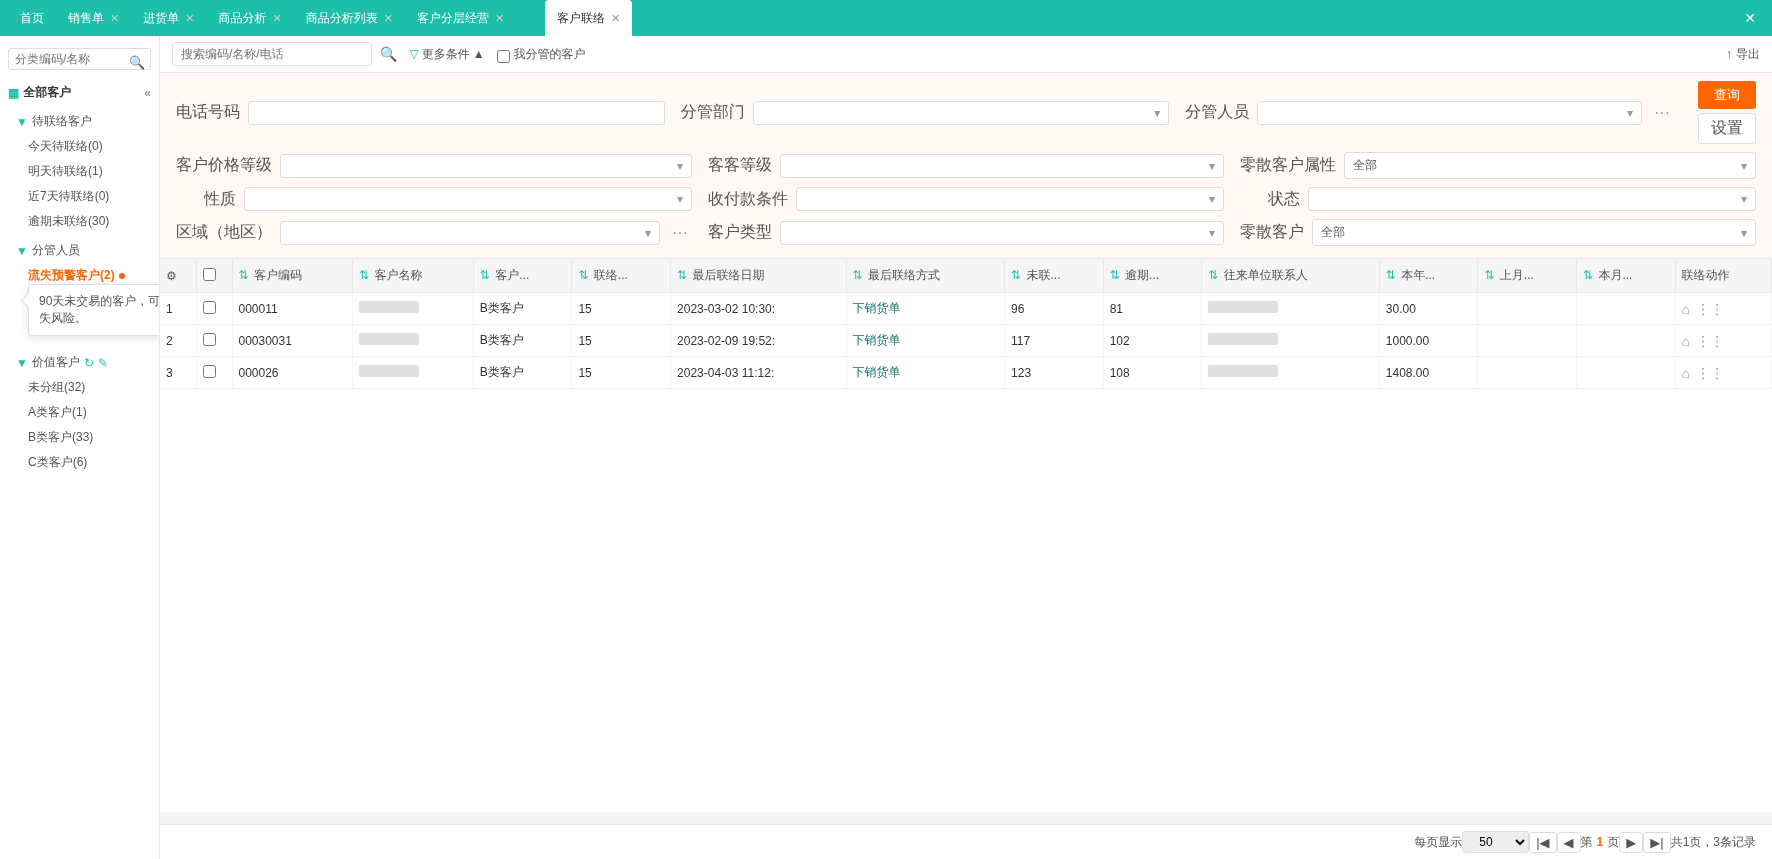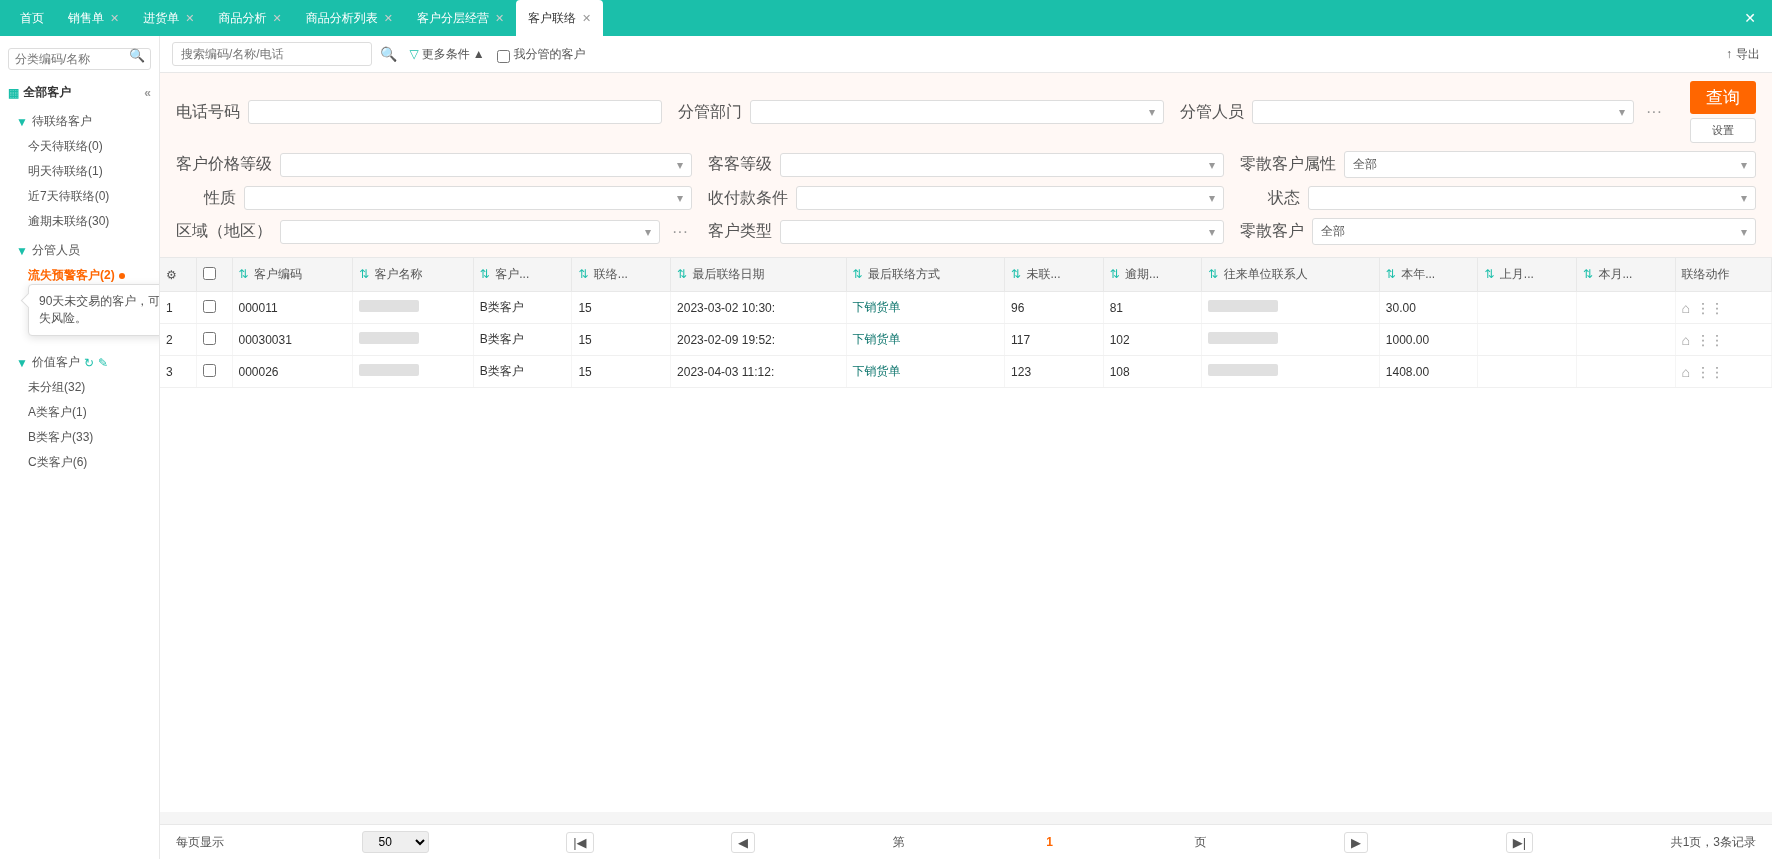--- a/index.html
+++ b/index.html
@@ -21,20 +21,21 @@
       height: 36px;
       cursor: pointer;
       color: #fff;
       font-size: 13px;
       white-space: nowrap;
     }
     .tab-item.active {
       background: #fff;
       color: #333;
       border-radius: 4px 4px 0 0;
+      margin-left: 29px;
     }
     .tab-item .close-btn {
       margin-left: 6px;
       font-size: 11px;
       color: #ccc;
       cursor: pointer;
     }
     .tab-item.active .close-btn { color: #999; }
     .tab-bar .home { font-size: 13px; padding: 0 12px; }
     .tab-bar-right { margin-left: auto; }
@@ -52,21 +53,21 @@
       width: 160px;
       min-width: 160px;
       background: #fff;
       border-right: 1px solid #e8e8e8;
       overflow-y: auto;
       padding: 8px 0;
       position: relative;
     }
     .sidebar-search {
       display: flex;
-      align-items: flex-start;
+      align-items: flex-end;
       padding: 4px 8px;
       margin-bottom: 4px;
     }
     .sidebar-search input {
       border: 1px solid #ddd;
       border-radius: 3px;
       padding: 3px 6px;
       width: 100%;
       font-size: 12px;
       outline: none;
@@ -265,30 +266,30 @@
       border: none;
       background: none;
     }
     .query-btn {
       background: #ff6600;
       color: #fff;
       border: none;
       border-radius: 3px;
       padding: 5px 16px;
       cursor: pointer;
-      font-size: 17px;
+      font-size: 13px;
     }
     .settings-btn {
       background: #fff;
       color: #555;
       border: 1px solid #ddd;
       border-radius: 3px;
       padding: 4px 12px;
       cursor: pointer;
-      font-size: 11px;
+      font-size: 16px;
     }
     .filter-actions {
       display: flex;
       flex-direction: column;
       gap: 4px;
       margin-left: 8px;
     }
 
     
     .table-container {
@@ -325,25 +326,25 @@
       white-space: nowrap;
     }
     .link-text { color: #0f766e; cursor: pointer; }
     .action-icons { display: flex; gap: 6px; align-items: center; }
     .action-icon { color: #999; cursor: pointer; font-size: 14px; }
 
     
     .pagination {
       display: flex;
       align-items: center;
-      justify-content: space-between;
+      justify-content: flex-end;
       padding: 6px 16px;
       border-top: 1px solid #e8e8e8;
       background: #fff;
-      gap: 23px;
+      gap: 0;
       font-size: 12px;
       color: #555;
     }
     .pagination select {
       border: 1px solid #ddd;
       border-radius: 3px;
       padding: 2px 12px;
       font-size: 12px;
     }
     .pagination .page-btn {

